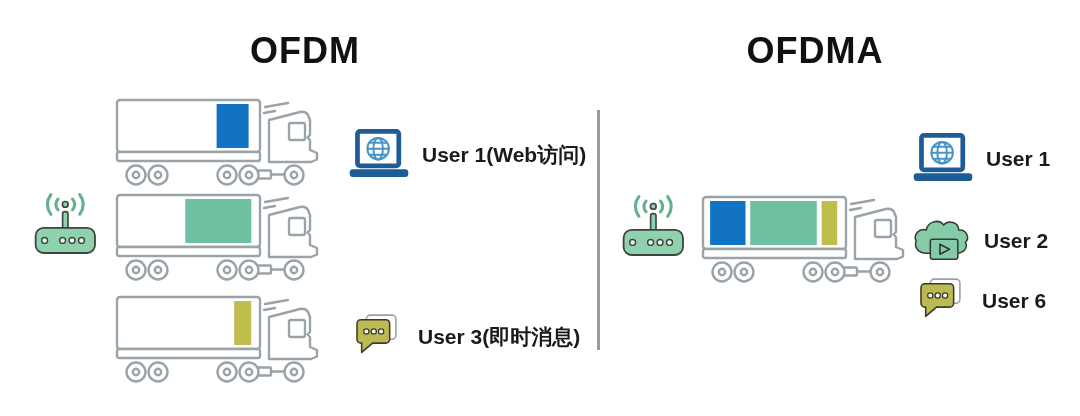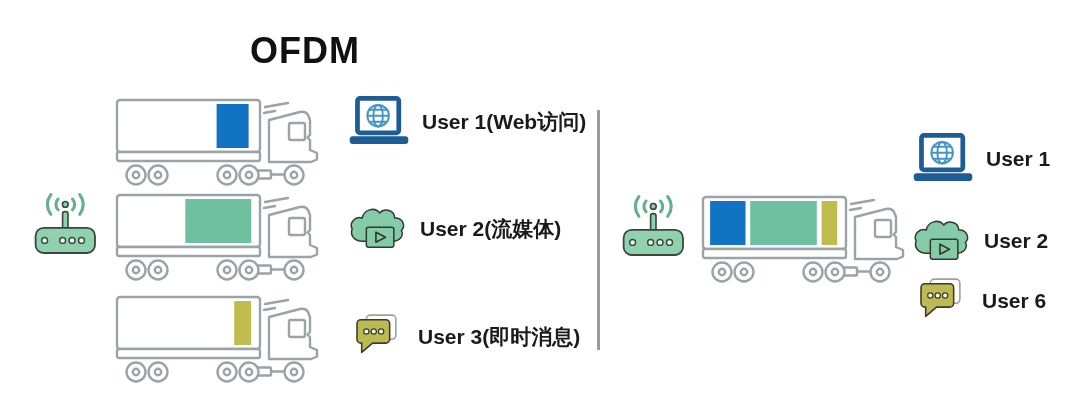--- a/index.html
+++ b/index.html
@@ -23,20 +23,21 @@
     font-size:21px;font-weight:600;color:#1a1a1a;white-space:nowrap;line-height:1.2;
   }
   svg{display:block;}
 </style>
 </head>
 <body>
 
 <div class="canvas">
 
   <div class="title" style="left:205px;top:30px">OFDM</div>
+  <div class="title" style="left:715px;top:30px">OFDMA</div>
 
   <div class="divider"></div>
 
   <div class="router-slot" style="left:32px;top:190px">
       <svg viewBox="0 0 80 74" width="100%">
     <g fill="none" stroke="#64b28c" stroke-width="3.4" stroke-linecap="round">
       <path d="M21,5 Q13,16 21,27"></path>
           <path d="M29,10 Q24,16 29,22"></path>
       <path d="M53,5 Q61,16 53,27"></path>
           <path d="M45,10 Q50,16 45,22"></path>
@@ -119,43 +120,33 @@
       <circle cx="180" cy="79" r="9.5"></circle>
       <circle cx="22" cy="79" r="3.2"></circle>
           <circle cx="44" cy="79" r="3.2"></circle>
       <circle cx="113" cy="79" r="3.2"></circle>
           <circle cx="135" cy="79" r="3.2"></circle>
       <circle cx="180" cy="79" r="3.2"></circle>
     </g>
   </svg>
     </div>
 
-  <div class="row" style="left:348px;top:95px">
+  <div class="row" style="left:348px;top:128px">
     <span class="icon-slot" style="width:62px">
         <svg viewBox="0 0 72 62" width="100%">
     <rect x="11" y="4" width="48" height="40" rx="3" fill="#fff" stroke="#1e5c96" stroke-width="5.5"></rect>
     <g fill="none" stroke="#4695c6" stroke-width="2.3">
       <circle cx="35" cy="24" r="12.5"></circle>
       <ellipse cx="35" cy="24" rx="5.5" ry="12.5"></ellipse>
       <path d="M22.5,24 H47.5 M25,17 H45 M25,31 H45"></path>
     </g>
     <rect x="2" y="48" width="68" height="9" rx="3.5" fill="#1e5c96"></rect>
   </svg>
       </span>
     <span class="label">User 1(Web访问)</span>
-  </div>
-  <div class="row" style="left:348px;top:203px">
-    <span class="icon-slot" style="width:60px">
-        <svg viewBox="0 0 72 62" width="100%">
-    <path d="M17,46 C8,46 2,39 5,31 C1,24 9,15 17,18 C19,8 32,4 38,12 C44,5 56,9 56,18 C65,17 70,27 64,33 C68,40 61,46 54,46 Z" fill="#85cba8" stroke="#2f3b33" stroke-width="1.8" stroke-linejoin="round"></path>
-    <rect x="22" y="29" width="33" height="24" rx="2.5" fill="#85cba8" stroke="#2f3b33" stroke-width="1.8"></rect>
-    <path d="M33.5,35 L33.5,47 L45,41 Z" fill="none" stroke="#2f3b33" stroke-width="2" stroke-linejoin="round"></path>
-  </svg>
-      </span>
-    <span class="label">User 2(流媒体)</span>
   </div>
   <div class="row" style="left:350px;top:312px">
     <span class="icon-slot" style="width:56px">
         <svg viewBox="0 0 72 62" width="100%">
     <rect x="21" y="4" width="38" height="31" rx="5" fill="#fff" stroke="#9aa0a6" stroke-width="2"></rect>
     <path d="M14,10 H46 a5,5 0 0 1 5,5 V35 a5,5 0 0 1 -5,5 H29 L15,52 L15,40 H14 a5,5 0 0 1 -5,-5 V15 a5,5 0 0 1 5,-5 Z" fill="#bcba52" stroke="#3c3c28" stroke-width="2" stroke-linejoin="round"></path>
     <g fill="#f7f7e8" stroke="#3c3c28" stroke-width="1.6">
       <circle cx="21" cy="25" r="3.4"></circle>
             <circle cx="30.5" cy="25" r="3.4"></circle>
             <circle cx="40" cy="25" r="3.4"></circle>

